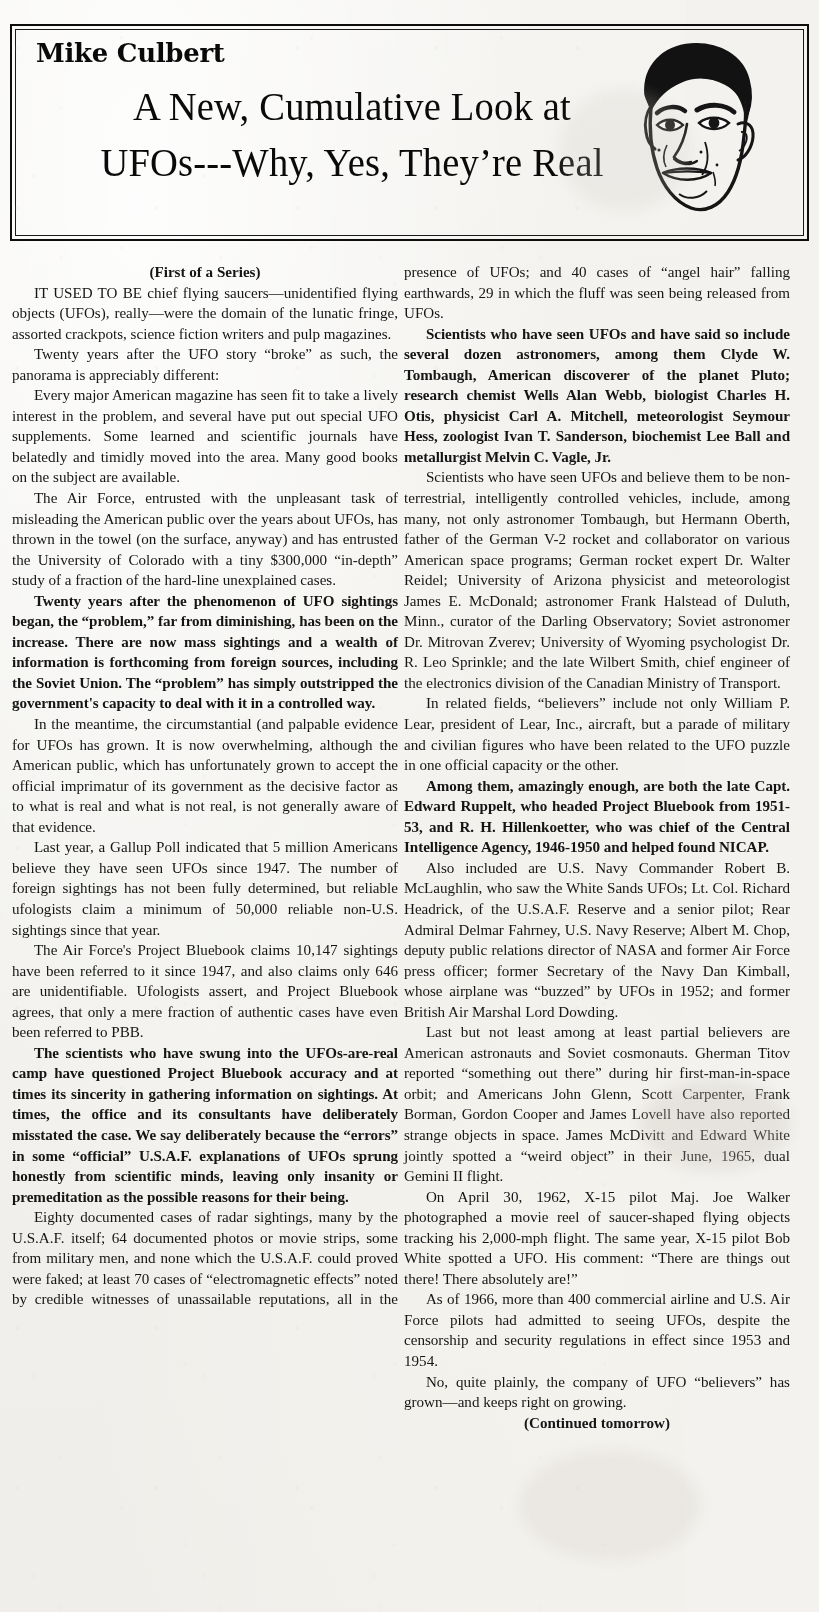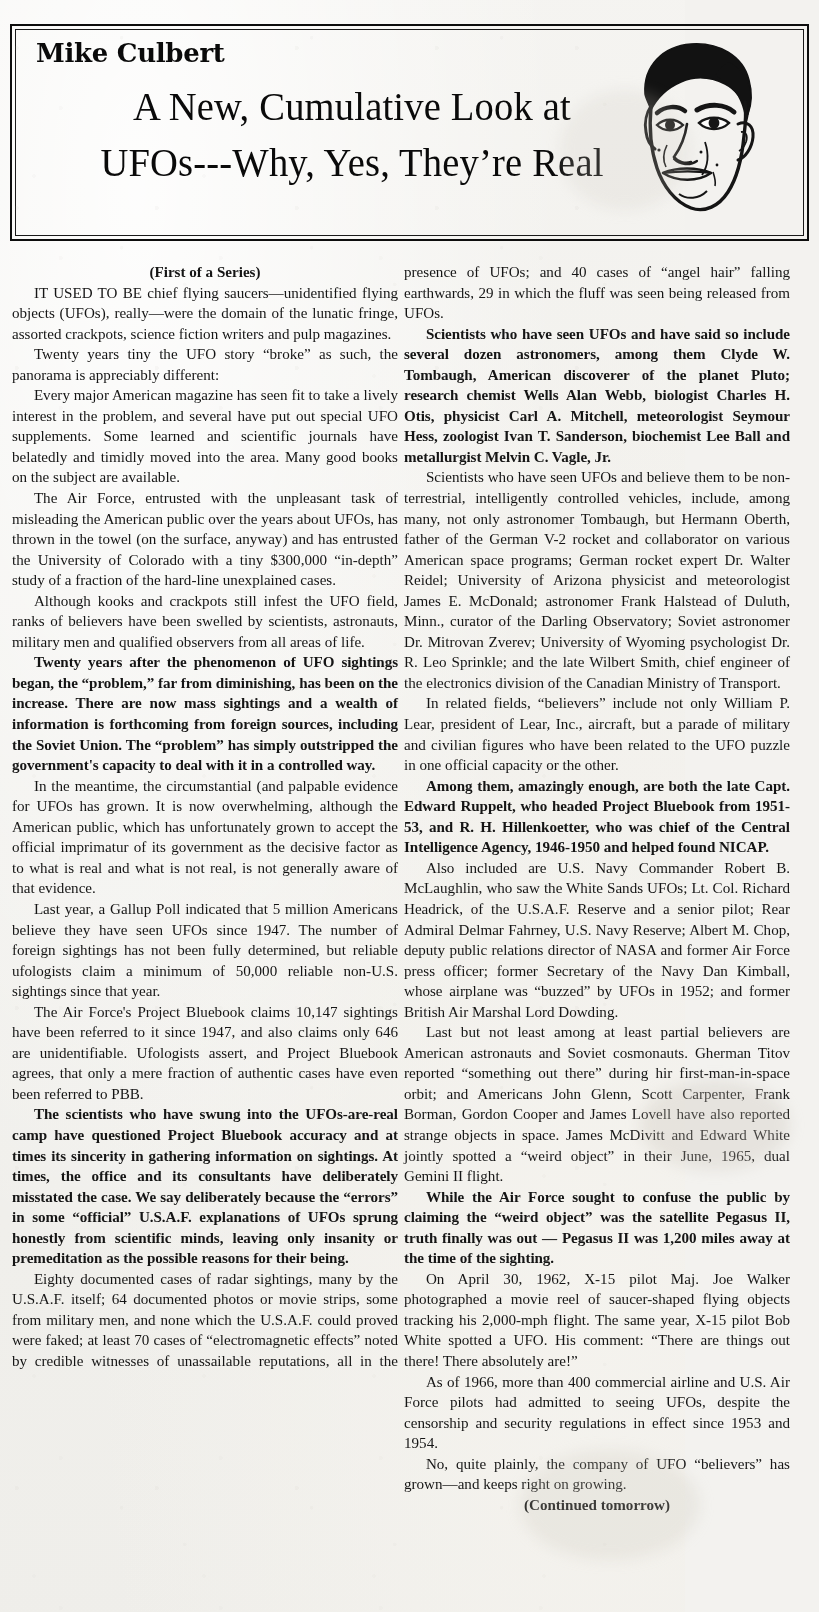--- a/index.html
+++ b/index.html
@@ -204,40 +204,38 @@
         <circle cx="100" cy="120" r="1.5" fill="#151515"></circle>
         <circle cx="116" cy="133" r="1.4" fill="#151515"></circle>
       </svg>
     </div>
   </div>
 
   <div class="columns">
     <div class="col" id="left-col">
         <p class="series-head">(First of a Series)</p>
         <p class="">IT USED TO BE chief flying saucers—unidentified flying objects (UFOs), really—were the domain of the lunatic fringe, assorted crackpots, science fiction writers and pulp magazines.</p>
-        <p class="">Twenty years tiny the UFO story “broke” as such, the panorama is appreciably different:</p>
+        <p class="">Twenty years after the UFO story “broke” as such, the panorama is appreciably different:</p>
         <p class="">Every major American magazine has seen fit to take a lively interest in the problem, and several have put out special UFO supplements. Some learned and scientific journals have belatedly and timidly moved into the area. Many good books on the subject are available.</p>
         <p class="">The Air Force, entrusted with the unpleasant task of misleading the American public over the years about UFOs, has thrown in the towel (on the surface, anyway) and has entrusted the University of Colorado with a tiny $300,000 “in-depth” study of a fraction of the hard-line unexplained cases.</p>
-        <p class="">Although kooks and crackpots still infest the UFO field, ranks of believers have been swelled by scientists, astronauts, military men and qualified observers from all areas of life.</p>
         <p class="b">Twenty years after the phenomenon of UFO sightings began, the “problem,” far from diminishing, has been on the increase. There are now mass sightings and a wealth of information is forthcoming from foreign sources, including the Soviet Union. The “problem” has simply outstripped the government's capacity to deal with it in a controlled way.</p>
         <p class="">In the meantime, the circumstantial (and palpable evidence for UFOs has grown. It is now overwhelming, although the American public, which has unfortunately grown to accept the official imprimatur of its government as the decisive factor as to what is real and what is not real, is not generally aware of that evidence.</p>
         <p class="">Last year, a Gallup Poll indicated that 5 million Americans believe they have seen UFOs since 1947. The number of foreign sightings has not been fully determined, but reliable ufologists claim a minimum of 50,000 reliable non-U.S. sightings since that year.</p>
         <p class="">The Air Force's Project Bluebook claims 10,147 sightings have been referred to it since 1947, and also claims only 646 are unidentifiable. Ufologists assert, and Project Bluebook agrees, that only a mere fraction of authentic cases have even been referred to PBB.</p>
         <p class="b">The scientists who have swung into the UFOs-are-real camp have questioned Project Bluebook accuracy and at times its sincerity in gathering information on sightings. At times, the office and its consultants have deliberately misstated the case. We say deliberately because the “errors” in some “official” U.S.A.F. explanations of UFOs sprung honestly from scientific minds, leaving only insanity or premeditation as the possible reasons for their being.</p>
         <p class="" style="text-align-last: justify;">Eighty documented cases of radar sightings, many by the U.S.A.F. itself; 64 documented photos or movie strips, some from military men, and none which the U.S.A.F. could proved were faked; at least 70 cases of “electromagnetic effects” noted by credible witnesses of unassailable reputations, all in the</p>
       </div>
     <div class="col" id="right-col">
         <p class="" style="text-indent: 0px;">presence of UFOs; and 40 cases of “angel hair” falling earthwards, 29 in which the fluff was seen being released from UFOs.</p>
         <p class="b">Scientists who have seen UFOs and have said so include several dozen astronomers, among them Clyde W. Tombaugh, American discoverer of the planet Pluto; research chemist Wells Alan Webb, biologist Charles H. Otis, physicist Carl A. Mitchell, meteorologist Seymour Hess, zoologist Ivan T. Sanderson, biochemist Lee Ball and metallurgist Melvin C. Vagle, Jr.</p>
         <p class="">Scientists who have seen UFOs and believe them to be non-terrestrial, intelligently controlled vehicles, include, among many, not only astronomer Tombaugh, but Hermann Oberth, father of the German V-2 rocket and collaborator on various American space programs; German rocket expert Dr. Walter Reidel; University of Arizona physicist and meteorologist James E. McDonald; astronomer Frank Halstead of Duluth, Minn., curator of the Darling Observatory; Soviet astronomer Dr. Mitrovan Zverev; University of Wyoming psychologist Dr. R. Leo Sprinkle; and the late Wilbert Smith, chief engineer of the electronics division of the Canadian Ministry of Transport.</p>
         <p class="">In related fields, “believers” include not only William P. Lear, president of Lear, Inc., aircraft, but a parade of military and civilian figures who have been related to the UFO puzzle in one official capacity or the other.</p>
         <p class="b">Among them, amazingly enough, are both the late Capt. Edward Ruppelt, who headed Project Bluebook from 1951-53, and R. H. Hillenkoetter, who was chief of the Central Intelligence Agency, 1946-1950 and helped found NICAP.</p>
         <p class="">Also included are U.S. Navy Commander Robert B. McLaughlin, who saw the White Sands UFOs; Lt. Col. Richard Headrick, of the U.S.A.F. Reserve and a senior pilot; Rear Admiral Delmar Fahrney, U.S. Navy Reserve; Albert M. Chop, deputy public relations director of NASA and former Air Force press officer; former Secretary of the Navy Dan Kimball, whose airplane was “buzzed” by UFOs in 1952; and former British Air Marshal Lord Dowding.</p>
         <p class="">Last but not least among at least partial believers are American astronauts and Soviet cosmonauts. Gherman Titov reported “something out there” during hir first-man-in-space orbit; and Americans John Glenn, Scott Carpenter, Frank Borman, Gordon Cooper and James Lovell have also reported strange objects in space. James McDivitt and Edward White jointly spotted a “weird object” in their June, 1965, dual Gemini II flight.</p>
-        <p class="b">While the Air Force sought to confuse the public by claiming the “weird object” was the satellite Pegasus II, truth finally was out — Pegasus II was 1,200 miles away at the time of the sighting.</p>
         <p class="">On April 30, 1962, X-15 pilot Maj. Joe Walker photographed a movie reel of saucer-shaped flying objects tracking his 2,000-mph flight. The same year, X-15 pilot Bob White spotted a UFO. His comment: “There are things out there! There absolutely are!”</p>
         <p class="">As of 1966, more than 400 commercial airline and U.S. Air Force pilots had admitted to seeing UFOs, despite the censorship and security regulations in effect since 1953 and 1954.</p>
         <p class="">No, quite plainly, the company of UFO “believers” has grown—and keeps right on growing.</p>
         <p class="contd">(Continued tomorrow)</p>
       </div>
   </div>
 
   <div class="grain"></div>
   <div class="smudge" style="left:640px; top:1080px; width:150px; height:90px; background:rgba(196,190,178,0.28);"></div>
   <div class="smudge" style="left:520px; top:1450px; width:180px; height:110px; background:rgba(200,194,182,0.22);"></div>

